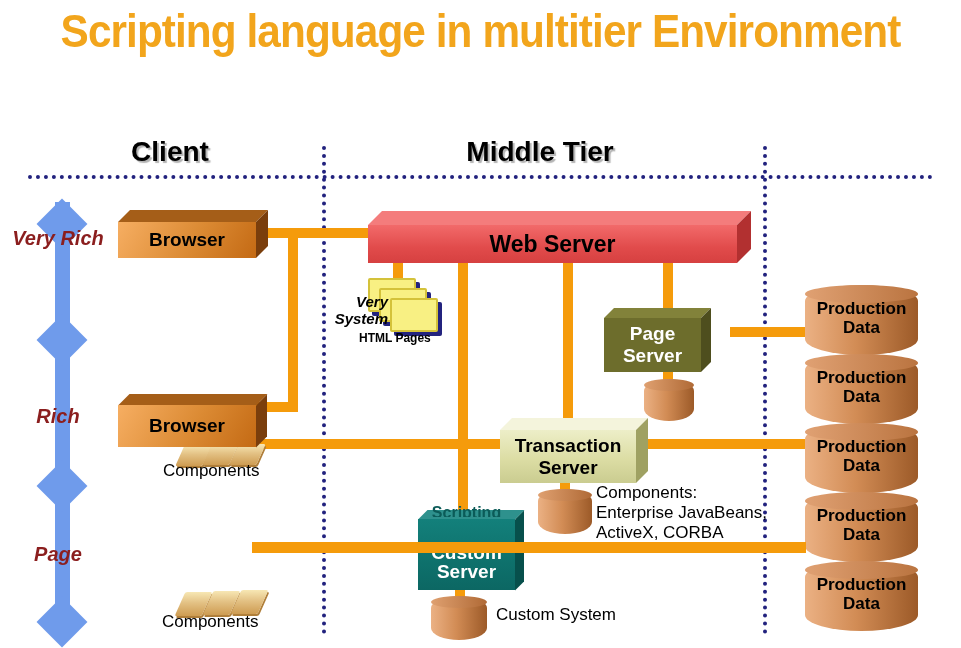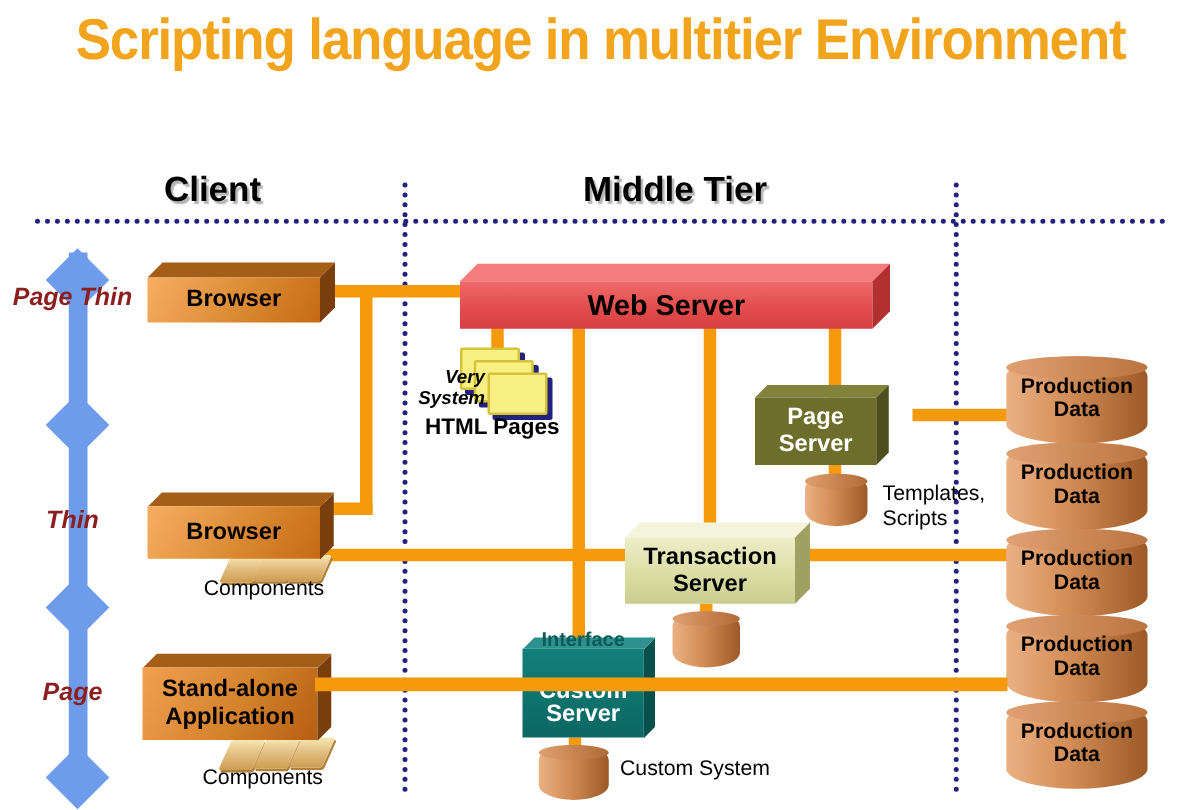--- a/index.html
+++ b/index.html
@@ -79,22 +79,22 @@
   <div class="abs dot-h" style="left:28px;top:175px;width:905px;"></div>
   <div class="abs dot-v" style="left:322px;top:146px;height:488px;"></div>
   <div class="abs dot-v" style="left:763px;top:146px;height:488px;"></div>
 
   <div class="abs axis-line" style="left:55px;top:202px;width:15px;height:434px;"></div>
   <div class="abs dia" style="left:44px;top:206px;"></div>
   <div class="abs dia" style="left:44px;top:322px;"></div>
   <div class="abs dia" style="left:44px;top:468px;"></div>
   <div class="abs dia" style="left:44px;top:604px;"></div>
 
-  <div class="abs tierlbl" style="left:6px;top:227px;">Page Thin</div>
-  <div class="abs tierlbl" style="left:6px;top:405px;">Thin</div>
+  <div class="abs tierlbl" style="left:6px;top:227px;">Very Rich</div>
+  <div class="abs tierlbl" style="left:6px;top:405px;">Rich</div>
   <div class="abs tierlbl" style="left:6px;top:543px;">Page</div>
 
   <div class="abs con" style="left:262px;top:228px;width:108px;height:10px;"></div>
   <div class="abs con" style="left:288px;top:228px;width:10px;height:184px;"></div>
   <div class="abs con" style="left:256px;top:402px;width:42px;height:10px;"></div>
   <div class="abs con" style="left:260px;top:439px;width:546px;height:10px;"></div>
   <div class="abs con con-top" style="left:252px;top:542px;width:554px;height:11px;"></div>
   <div class="abs con" style="left:393px;top:262px;width:10px;height:38px;"></div>
   <div class="abs con" style="left:458px;top:262px;width:10px;height:253px;"></div>
   <div class="abs con" style="left:563px;top:262px;width:10px;height:166px;"></div>
@@ -109,28 +109,22 @@
     <div class="face"></div>
     <div class="lbl" style="font-size:19px;">Browser</div>
   </div>
 
   <div class="b3d" style="left:118px;top:405px;width:138px;height:42px;--d:11px;
        --front:linear-gradient(120deg,#F6AE62 0%,#DB8A33 55%,#C46A14 100%);--top:#A55E18;--side:#7A3E0C;">
     <div class="face"></div>
     <div class="lbl" style="font-size:19px;">Browser</div>
   </div>
 
-  <div class="b3d" style="left:114px;top:534px;width:140px;height:58px;--d:11px;
-       --front:linear-gradient(120deg,#F2A050 0%,#D4822C 55%,#B55E10 100%);--top:#A55E18;--side:#7A3E0C;">
-    <div class="face"></div>
-    <div class="lbl ml" style="font-size:19px;">Stand-alone
-Application</div>
-  </div>
-
-  <div class="b3d" style="left:368px;top:225px;width:330px;height:38px;--d:14px;
+
+  <div class="b3d" style="left:368px;top:225px;width:330px;height:38px;padding-left:39px;--d:14px;
        --front:linear-gradient(180deg,#F26A6A 0%,#E14B4B 60%,#D64040 100%);--top:#F47C7C;--side:#B23030;">
     <div class="face"></div>
     <div class="lbl" style="font-size:23px;">Web Server</div>
   </div>
 
   <div class="b3d" style="left:604px;top:318px;width:97px;height:54px;--d:10px;
        --front:#6D6D2C;--top:#82823A;--side:#4E4E1E;">
     <div class="face"></div>
     <div class="lbl ml" style="font-size:19px;color:#fff;">Page
 Server</div>
@@ -142,30 +136,30 @@
     <div class="lbl ml" style="font-size:19px;">Transaction
 Server</div>
   </div>
 
   <div class="b3d" style="left:418px;top:519px;width:97px;height:71px;--d:9px;
        --front:linear-gradient(180deg,#13807B 0%,#0E716C 60%,#0C6763 100%);--top:#2E918D;--side:#07504C;">
     <div class="face"></div>
     <div class="lbl" style="top:24px;bottom:auto;height:19px;font-size:19px;color:#fff;">Custom</div>
     <div class="lbl" style="top:42px;bottom:auto;height:22px;font-size:19px;color:#fff;">Server</div>
   </div>
-  <div class="abs iface" style="left:418px;top:504px;width:97px;height:13px;">Interface</div>
+  <div class="abs iface" style="left:418px;top:504px;width:97px;height:13px;">Scripting</div>
 
   <div class="abs pages" style="left:368px;top:278px;width:92px;height:74px;">
     <span class="page" style="left:0;top:0;"></span>
     <span class="page" style="left:11px;top:10px;"></span>
     <span class="page" style="left:22px;top:20px;"></span>
   </div>
   <div class="abs fs ml" style="left:326px;top:294px;width:62px;">Very
 System</div>
-  <div class="abs note noteb" style="left:340px;top:331px;font-size:18px;">HTML Pages</div>
+  <div class="abs note noteb" style="left:359px;top:331px;font-size:12px;">HTML Pages</div>
 
   <div class="abs chips" style="left:180px;top:444px;width:90px;height:24px;">
     <span class="chip" style="left:0;top:1px;"></span>
     <span class="chip" style="left:27px;top:0;"></span>
     <span class="chip" style="left:54px;top:0;"></span>
   </div>
   <div class="abs note" style="left:163px;top:461px;">Components</div>
 
   <div class="abs chips" style="left:180px;top:590px;width:90px;height:28px;">
     <span class="chip" style="left:0;top:2px;height:24px;"></span>
@@ -180,22 +174,23 @@
   </div>
   <div class="cyl small" style="left:538px;top:489px;width:54px;height:45px;">
     <div class="body"></div>
     <div class="top"></div>
   </div>
   <div class="cyl small" style="left:431px;top:596px;width:56px;height:44px;">
     <div class="body"></div>
     <div class="top"></div>
   </div>
 
-  <div class="abs note ml" style="left:706px;top:385px;">Templates,
-Scripts</div>
+  <div class="abs note ml" style="left:596px;top:483px;">Components:
+Enterprise JavaBeans,
+ActiveX, CORBA</div>
   <div class="abs note" style="left:496px;top:605px;">Custom System</div>
 
   <div class="cyl" style="left:805px;top:285px;width:113px;height:70px;">
     <div class="body"></div>
     <div class="top"></div>
     <div class="clbl">Production Data</div>
   </div>
   <div class="cyl" style="left:805px;top:354px;width:113px;height:70px;">
     <div class="body"></div>
     <div class="top"></div>

